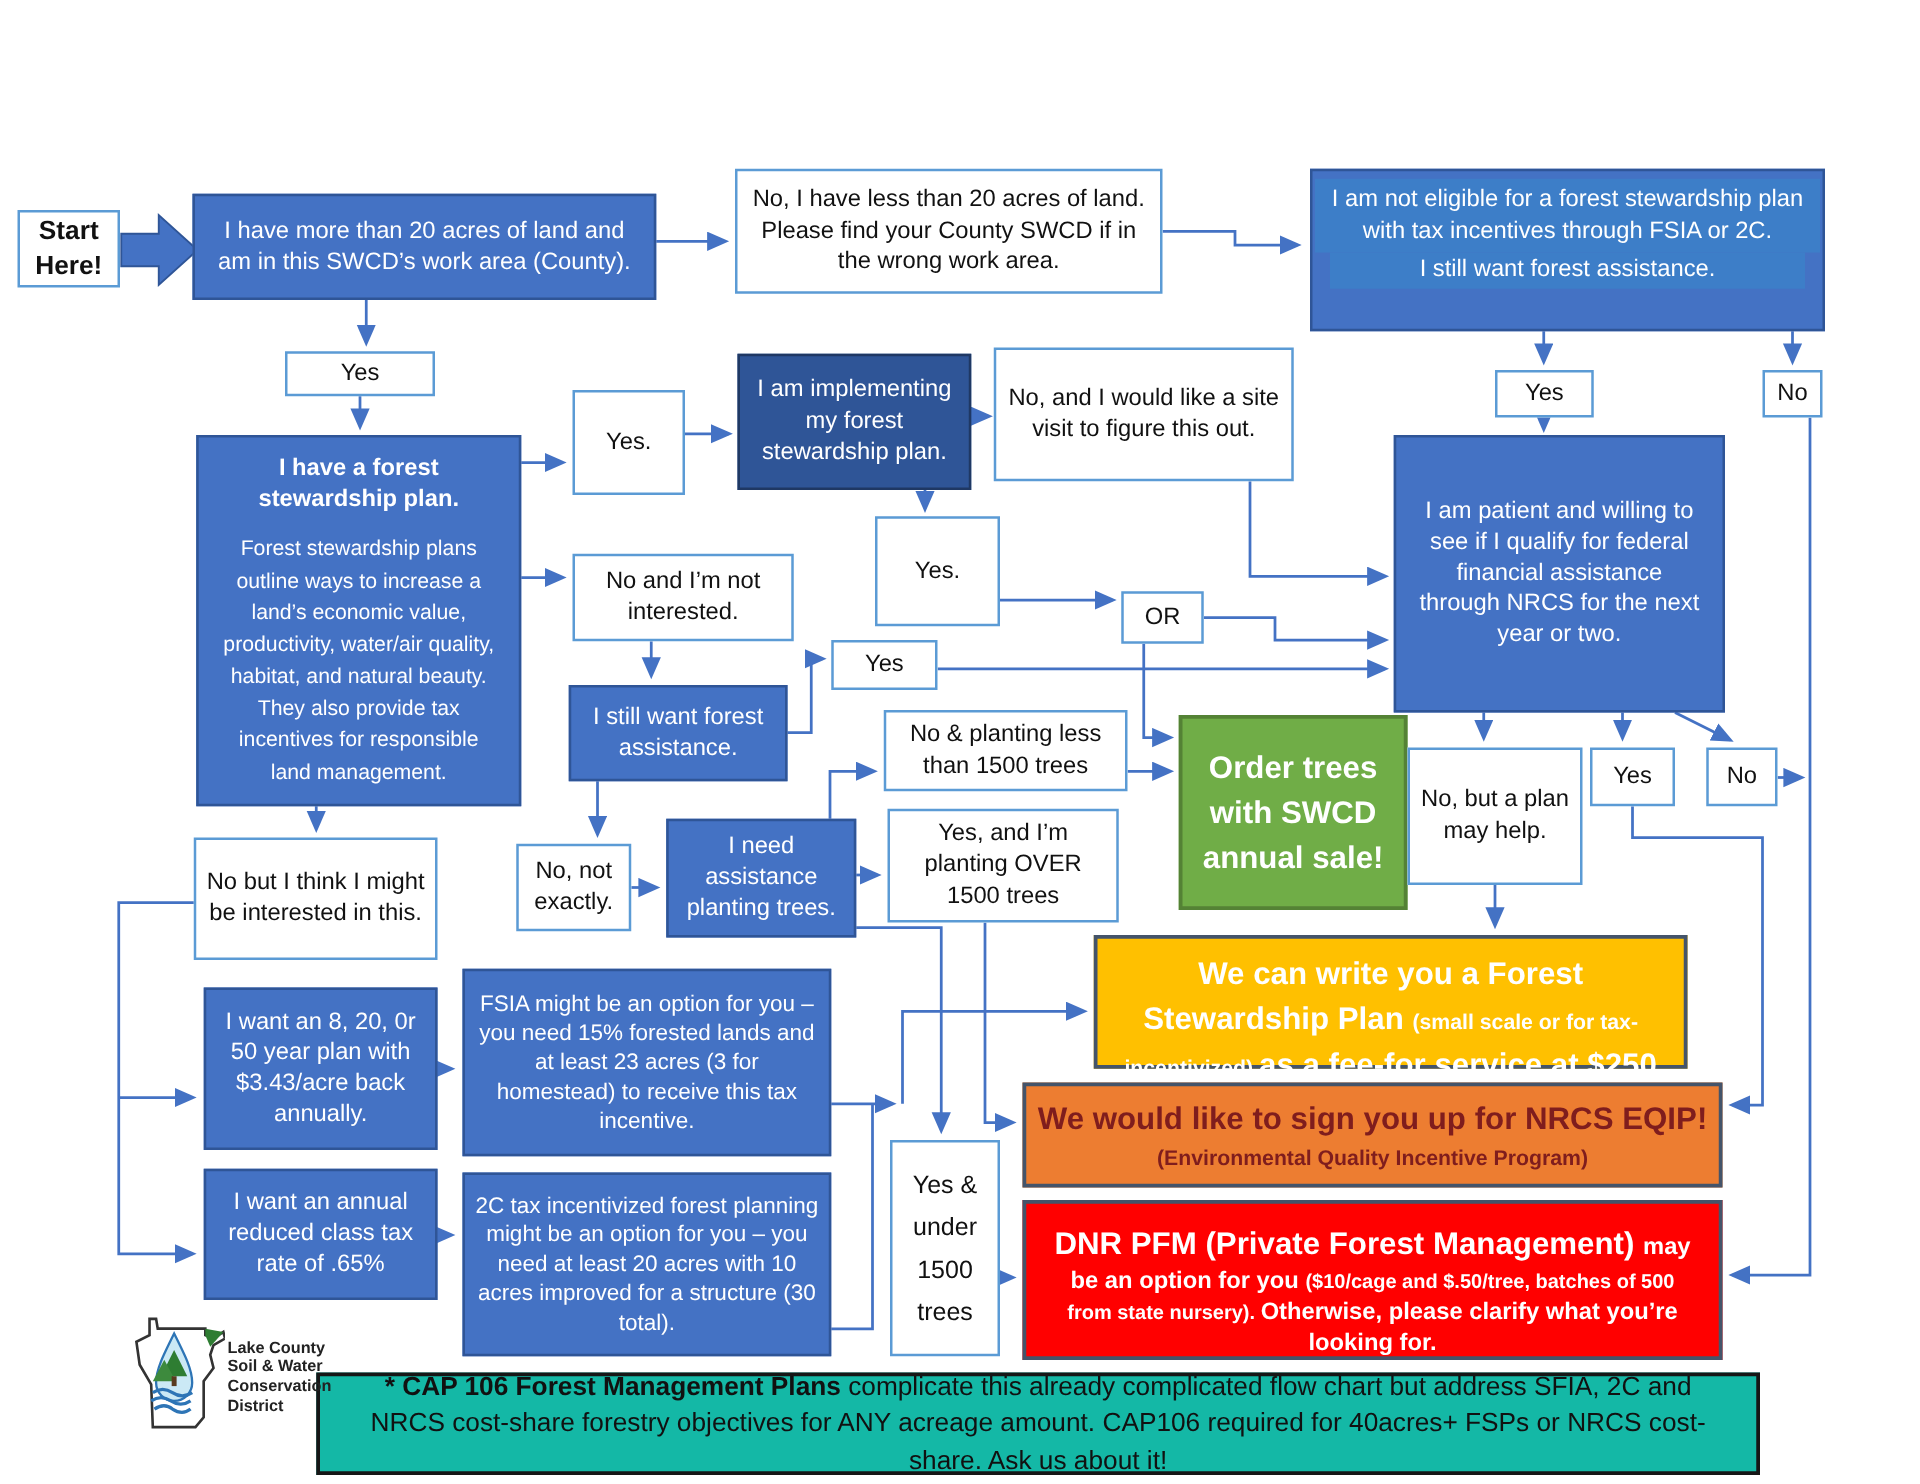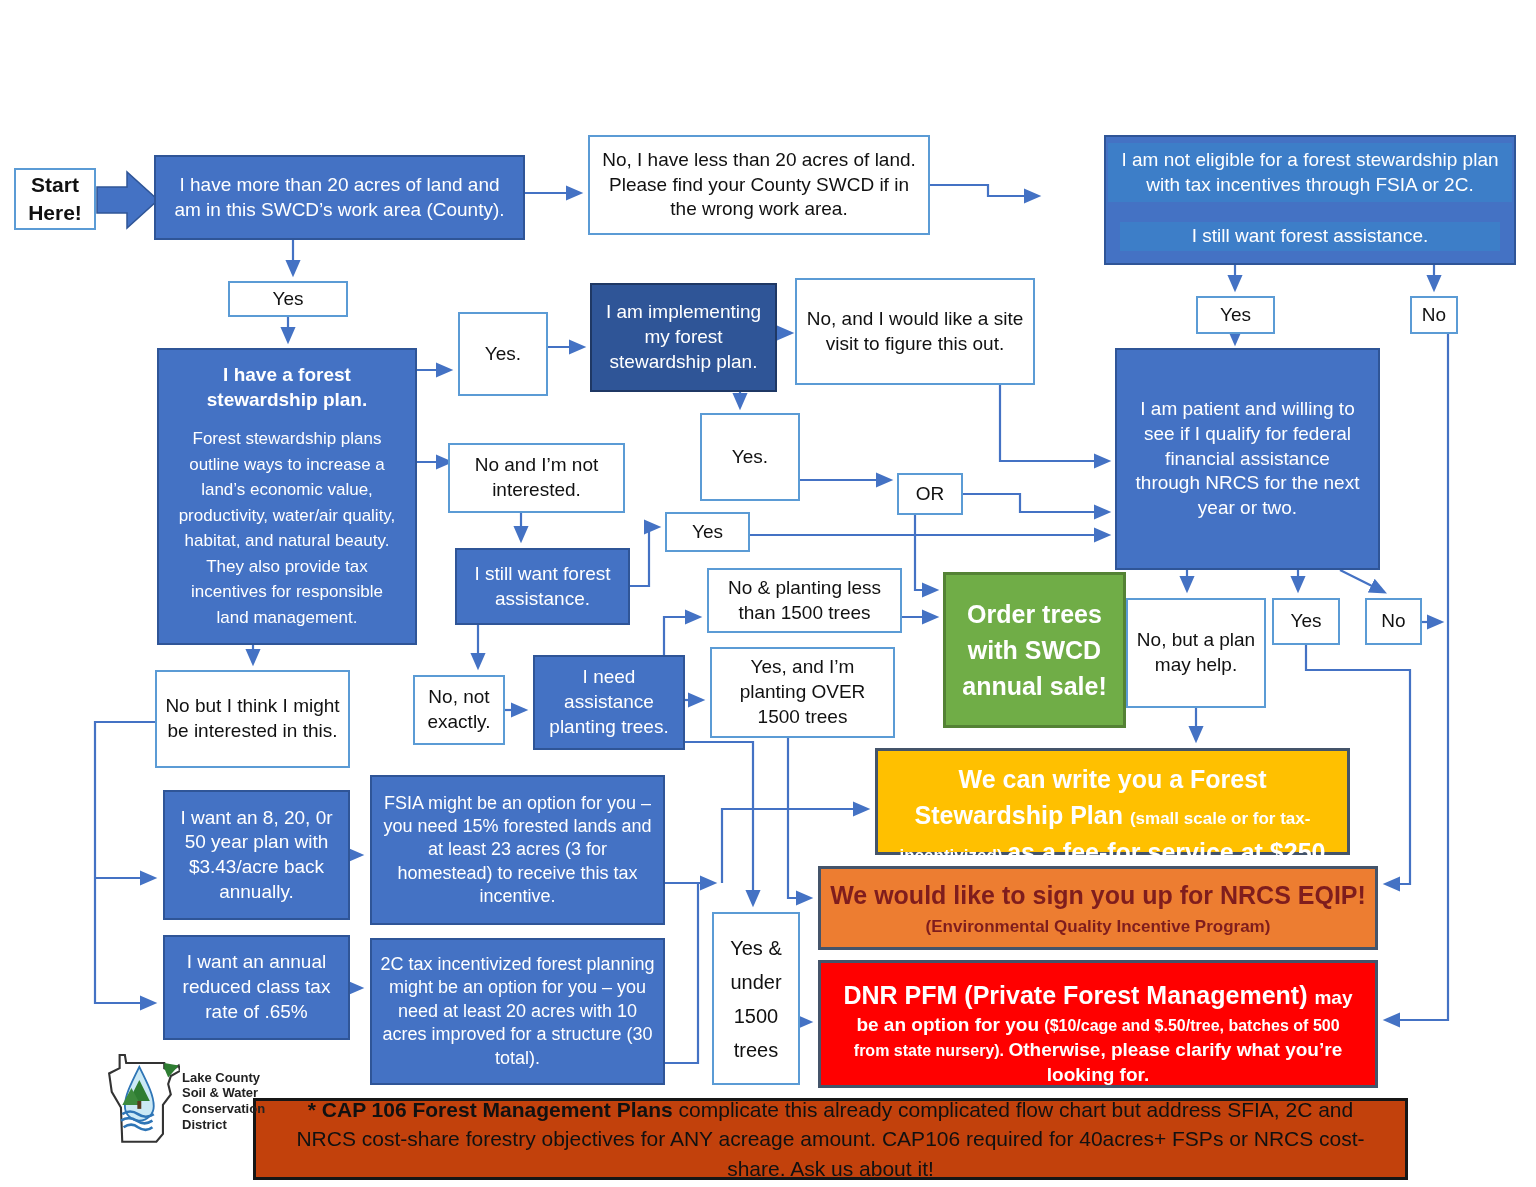--- a/index.html
+++ b/index.html
@@ -7,21 +7,21 @@
   .title{position:absolute;left:0;right:0;top:74px;text-align:center;font-size:33px;font-weight:bold;color:#111;letter-spacing:.2px}
   .node{position:absolute;box-sizing:border-box;display:flex;flex-direction:column;align-items:center;justify-content:center;text-align:center;line-height:1.3;padding:16px 8px}
   .blue{background:#4472C4;border:2.5px solid #2F5597;color:#fff;font-size:19px}
   .bluedark{background:#2F5597;border:2.5px solid #1F3864;color:#fff;font-size:19px}
   .white{background:#fff;border:2.5px solid #5B9BD5;color:#111;font-size:19px}
   .green{background:#70AD47;border:3px solid #548235;color:#fff;font-weight:bold;font-size:25px;line-height:1.45}
   .yellow{background:#FFC000;border:3px solid #44546A;color:#fff;font-weight:bold}
   .orange{background:#ED7D31;border:3px solid #44546A;color:#7f1d1d;font-weight:bold}
   .red{background:#FF0000;border:3px solid #44546A;color:#fff;font-weight:bold}
   .startbox{background:#fff;border:2px solid #5B9BD5;color:#111;font-weight:bold;font-size:21px;line-height:1.35}
-  .footnote{position:absolute;box-sizing:border-box;background:#c2410c;border:3px solid #161616;color:#111;font-size:21px;line-height:1.4;text-align:center;display:flex;align-items:center;justify-content:center;padding:8px 24px}
+  .footnote{position:absolute;box-sizing:border-box;background:#14b8a6;border:3px solid #161616;color:#111;font-size:21px;line-height:1.4;text-align:center;display:flex;align-items:center;justify-content:center;padding:8px 24px}
   .wires{position:absolute;left:0;top:0;width:1536px;height:1187px;pointer-events:none}
   .fsp-head{font-weight:bold;font-size:19px;margin-bottom:14px}
   .fsp-body{font-size:17px;line-height:1.5}
   .big26{font-size:25px;line-height:1.45}
   .mid19{font-size:19px}
   .sm16{font-size:16px}
   .sm17{font-size:17px;line-height:1.4}
   .logo{position:absolute;left:96px;top:1050px;display:flex;align-items:center;gap:2px}
   .logo-text{width:100px;font-size:13px;font-weight:bold;color:#222;line-height:1.2;text-align:left}
 </style>
@@ -89,21 +89,21 @@
     </div>
 
   <div class="node blue" style="left:154px;top:155px;width:371px;height:85px">
       <span>I have more than 20 acres of land and am in this SWCD’s work area (County).</span>
     </div>
 
   <div class="node white" style="left:588px;top:135px;width:342px;height:100px">
       <span>No, I have less than 20 acres of land. Please find your County SWCD if in the wrong work area.</span>
     </div>
 
-  <div class="node blue" style="left:1104px;top:135px;width:412px;height:130px;padding:6px;justify-content:flex-start;gap:20px">
+  <div class="node blue" style="left:1048px;top:135px;width:412px;height:130px;padding:6px;justify-content:flex-start;gap:0">
     <div style="background:#3D7EC8;width:100%;padding:5px 4px;font-size:19px"><span>I am not eligible for a forest stewardship plan with tax incentives through FSIA or 2C.</span></div>
     <div style="background:#3D7EC8;width:94%;padding:2px 4px;font-size:19px"><span>I still want forest assistance.</span></div>
   </div>
 
   <div class="node white" style="left:228px;top:281px;width:120px;height:34px">
       <span>Yes</span>
     </div>
   <div class="node white" style="left:1196px;top:296px;width:79px;height:38px">
       <span>Yes</span>
     </div>
@@ -133,21 +133,21 @@
     </div>
 
   <div class="node white" style="left:897px;top:473px;width:66px;height:42px">
       <span>OR</span>
     </div>
 
   <div class="node blue" style="left:1115px;top:348px;width:265px;height:222px;padding:16px 14px">
       <span>I am patient and willing to see if I qualify for federal financial assistance through NRCS for the next year or two.</span>
     </div>
 
-  <div class="node white" style="left:448px;top:443px;width:177px;height:70px">
+  <div class="node white" style="left:458px;top:443px;width:177px;height:70px">
       <span>No and I’m not interested.</span>
     </div>
 
   <div class="node blue" style="left:455px;top:548px;width:175px;height:77px">
       <span>I still want forest assistance.</span>
     </div>
 
   <div class="node white" style="left:665px;top:512px;width:85px;height:40px">
       <span>Yes</span>
     </div>

